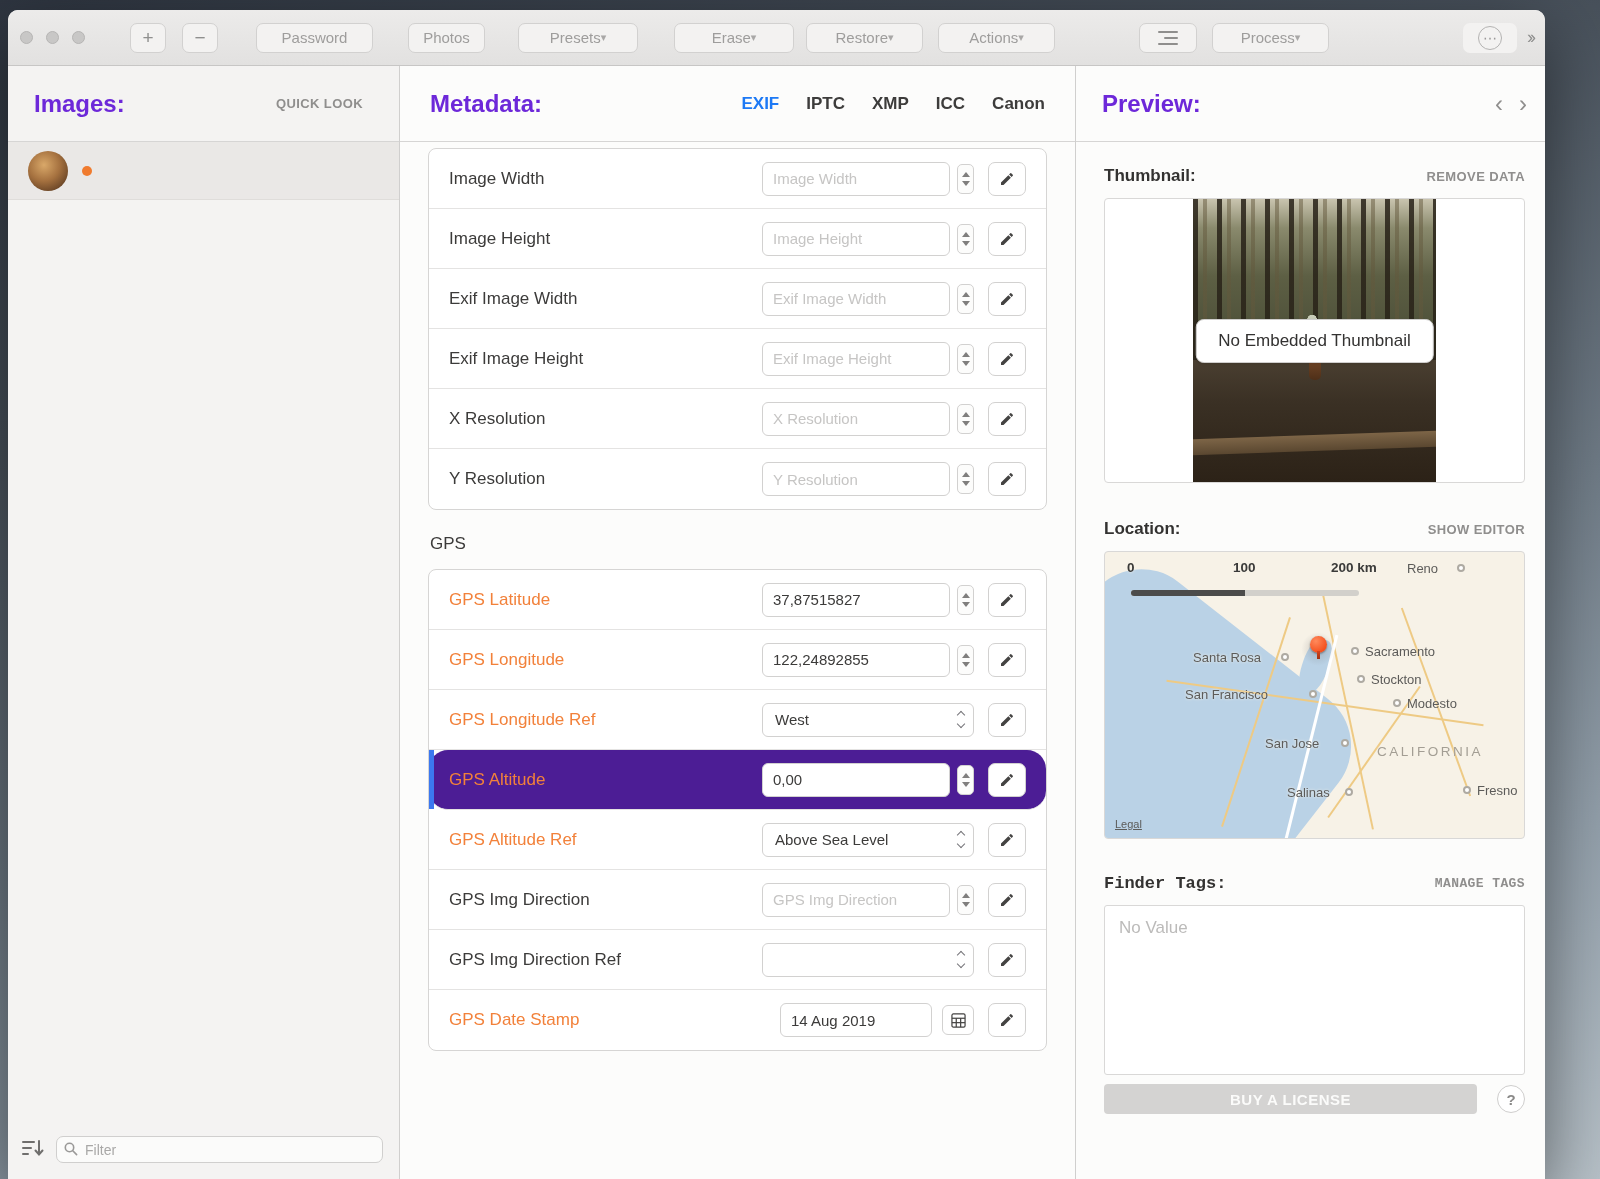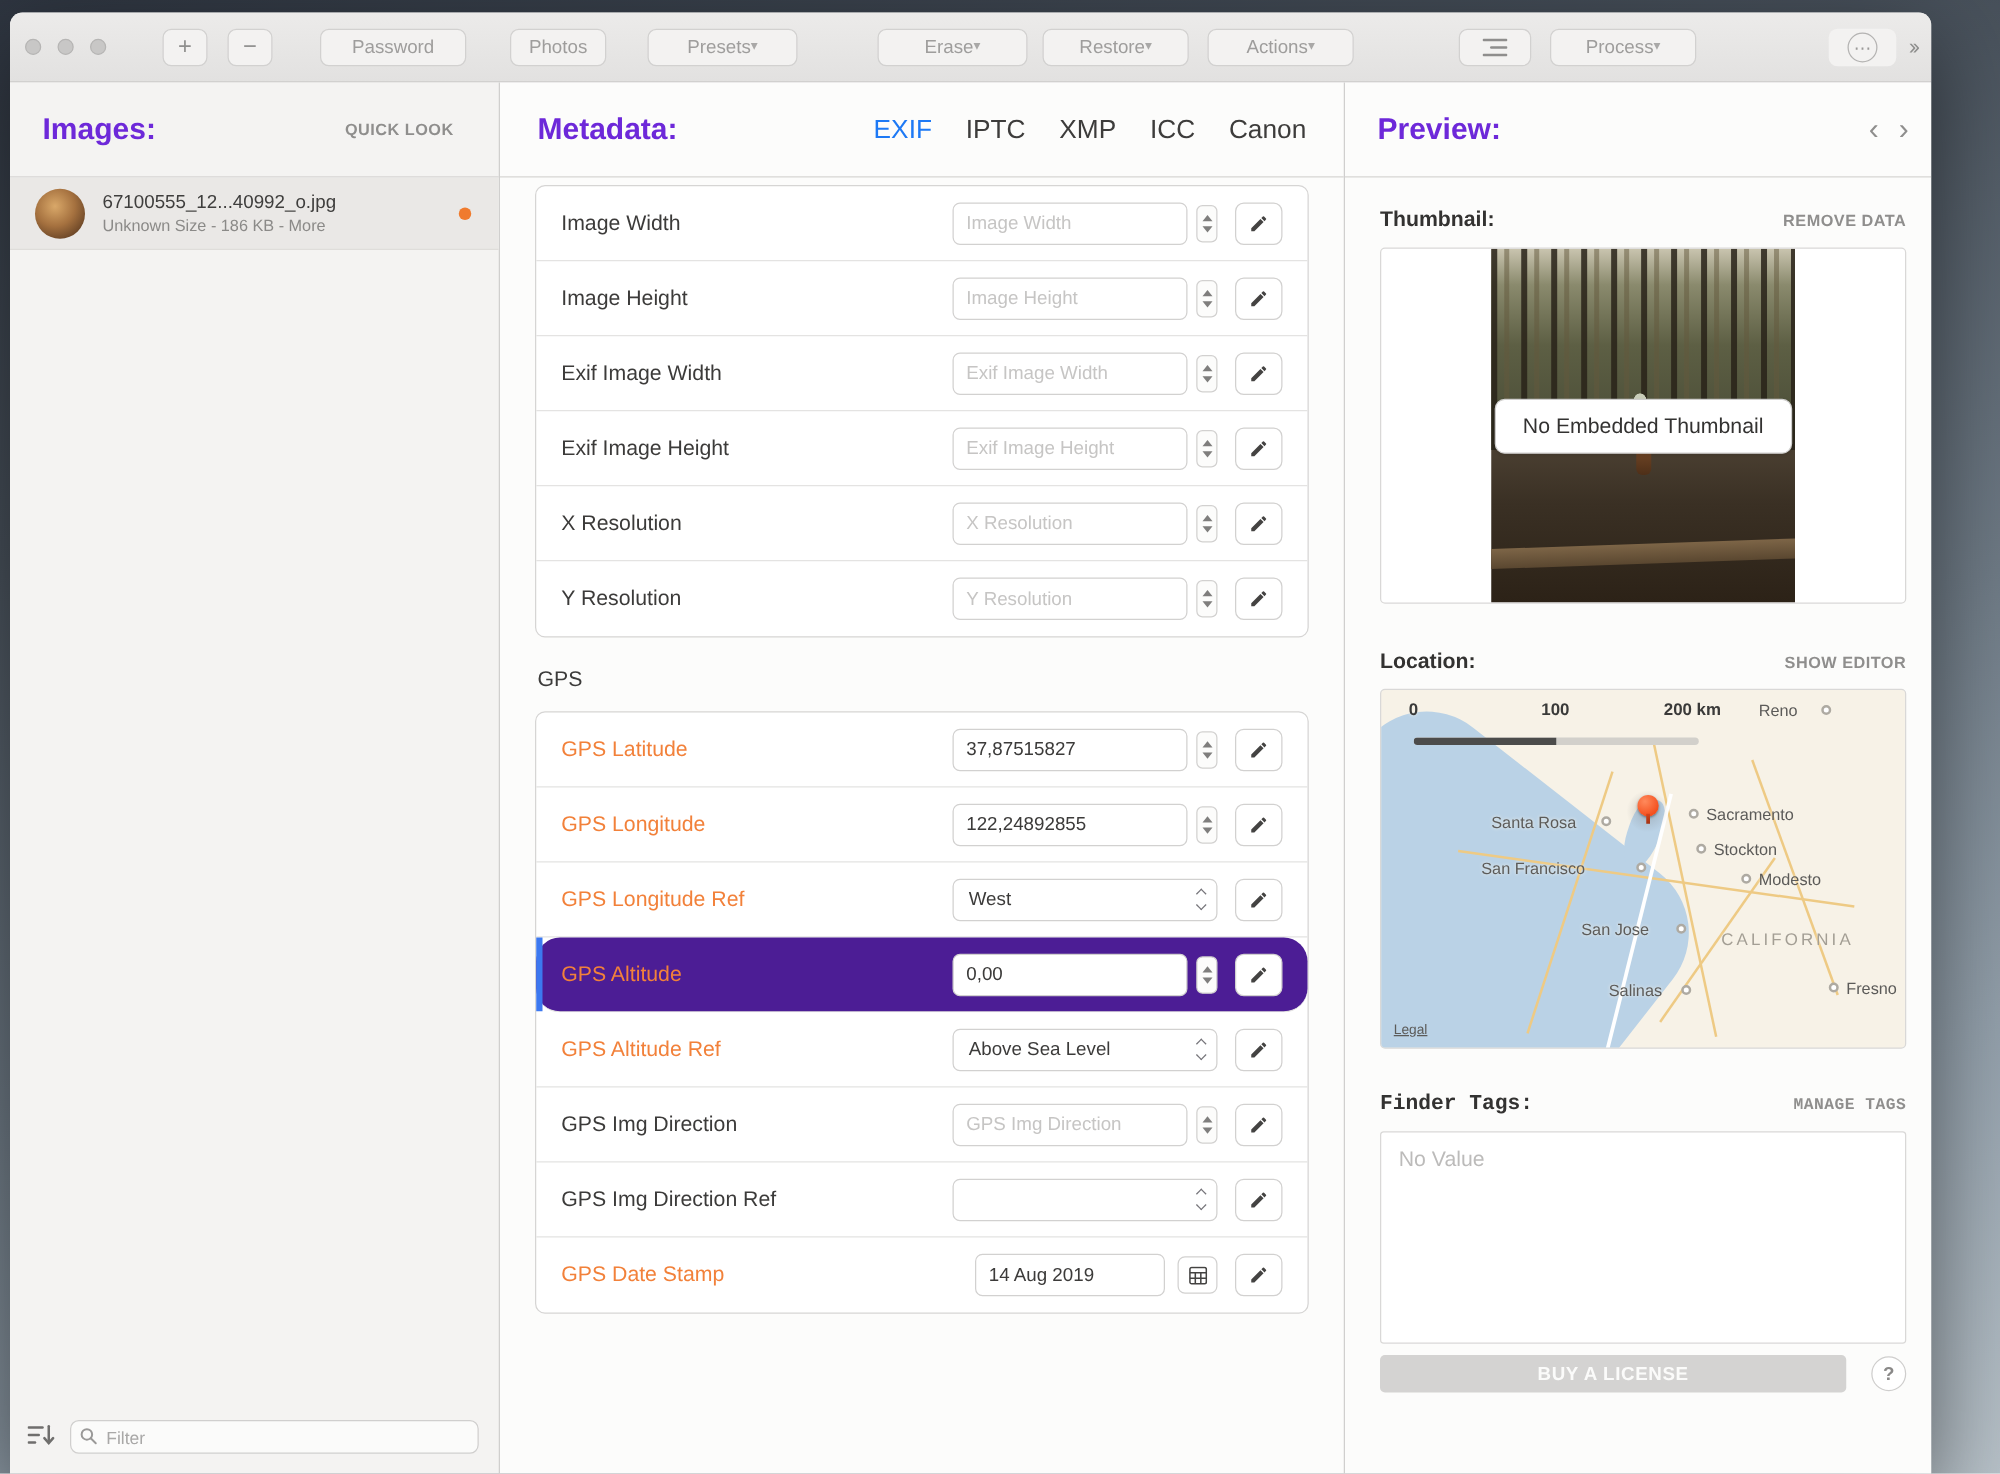--- a/index.html
+++ b/index.html
@@ -55,21 +55,21 @@
   .filter-input { width:100%; height:27px; border:1px solid #d0cfce; border-radius:7px;
     background:#fbfbfa; padding:0 8px 0 28px; font-size:14px; color:#4a4a49; font-family:inherit; }
   .filter-input::placeholder { color:#a9a8a7; }
   .filter-search-icon { position:absolute; left:8px; top:6px; }
 
   
   .metadata-panel { flex:1; min-width:0; background:#fcfcfb; border-right:1px solid #d0cfce;
     display:flex; flex-direction:column; }
   .metadata-panel .panel-header { padding:0 30px; }
   .meta-tabs { margin-left:auto; display:flex; gap:27px; }
-  .meta-tab { font-size:21px; font-weight:400; color:#3d3c3b; cursor:default; background:none; border:none; font-family:inherit; }
+  .meta-tab { font-size:17px; font-weight:700; color:#3d3c3b; cursor:default; background:none; border:none; font-family:inherit; }
   .meta-tab.active { color:#1d79f5; }
   .meta-body { flex:1; overflow:hidden; padding:6px 28px 20px; }
   .meta-card { border:1px solid #d6d5d4; border-radius:8px; background:#fff; }
   .meta-row { height:60px; display:flex; align-items:center; padding:0 20px;
     position:relative; border-bottom:1px solid #e4e3e2; }
   .meta-row:last-child { border-bottom:none; }
   .meta-row.selected { background:#4c1d95;border-radius:19px; }
   .meta-row.selected::before { content:""; position:absolute; left:0; top:0; bottom:0; width:5px; background:#3c78f0; }
   .meta-label { font-size:17px; color:#3c3b3a; }
   .meta-row.orange .meta-label { color:#f2813a; }
@@ -179,21 +179,21 @@
       <button class="tb-btn" style="margin-left:38px; width:117px;">
           <span>Password</span>
         </button>
       <button class="tb-btn" style="margin-left:35px; width:77px;">
           <span>Photos</span>
         </button>
       <button class="tb-btn tb-pop" style="margin-left:33px; width:120px;">
         <span>Presets</span>
           <span class="chev-dn">▾</span>
       </button>
-      <button class="tb-btn tb-pop" style="margin-left:64px; width:120px;">
+      <button class="tb-btn tb-pop" style="margin-left:36px; width:120px;">
         <span>Erase</span>
           <span class="chev-dn">▾</span>
       </button>
       <button class="tb-btn tb-pop" style="margin-left:12px; width:117px;">
         <span>Restore</span>
           <span class="chev-dn">▾</span>
       </button>
       <button class="tb-btn tb-pop" style="margin-left:15px; width:117px;">
         <span>Actions</span>
           <span class="chev-dn">▾</span>
@@ -221,27 +221,20 @@
     <div class="content">
 
       <aside class="images-panel">
         <div class="panel-header">
           <span class="panel-title">Images:</span>
           <button class="caps-link">QUICK LOOK</button>
         </div>
         <div class="image-list">
           <div class="image-item">
             <span class="avatar"></span>
-            <div class="image-texts">
-              <div class="image-filename">67100555_12...40992_o.jpg</div>
-              <div class="image-sub">
-                <span>Unknown Size - 186 KB -</span>
-                <span class="more-link">More</span>
-              </div>
-            </div>
             <span class="status-dot"></span>
           </div>
         </div>
         <div class="images-footer">
           <button style="background:none;border:none;cursor:default;">
             <svg width="22" height="18" viewBox="0 0 22 18">
                 <g stroke="#6f6e6d" stroke-width="2" stroke-linecap="round" fill="none">
                   <line x1="1" y1="3" x2="12" y2="3"></line>
                   <line x1="1" y1="9" x2="9" y2="9"></line>
                   <line x1="1" y1="15" x2="6" y2="15"></line>

